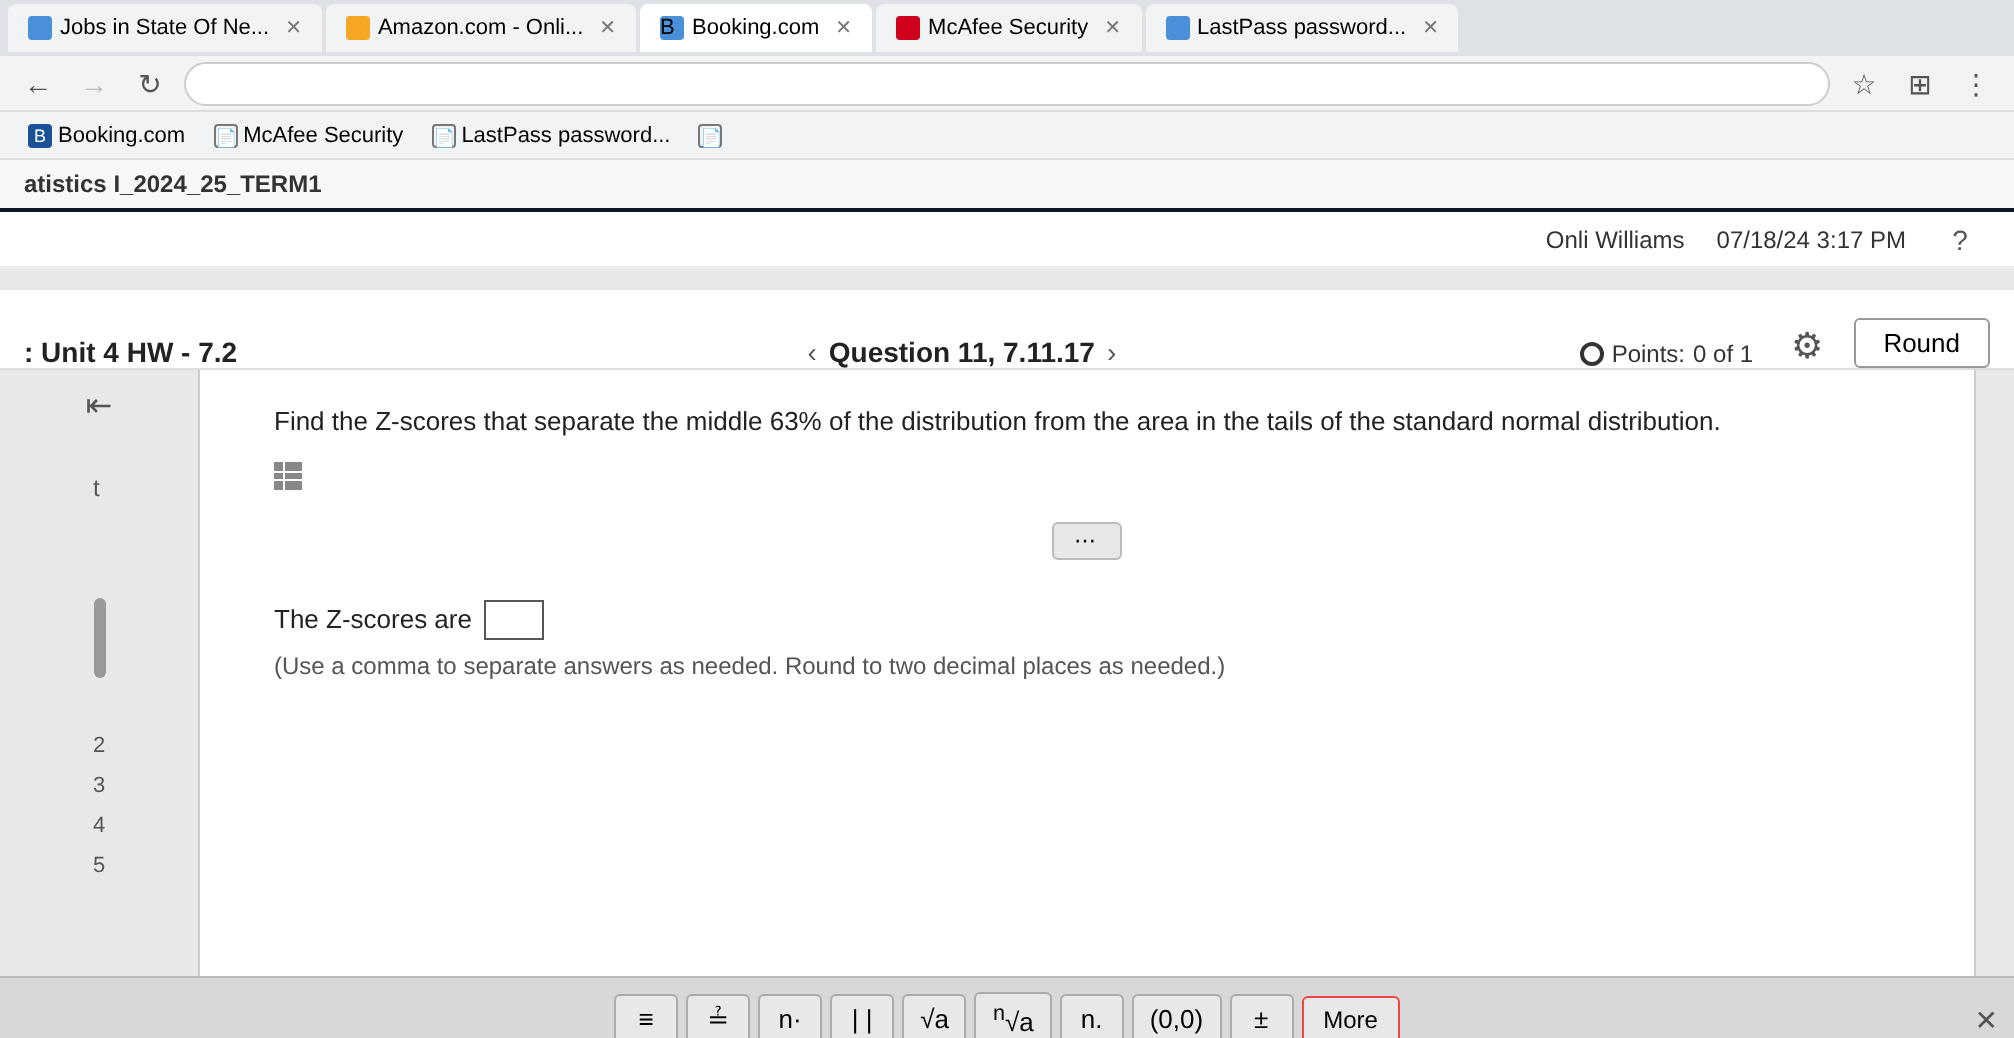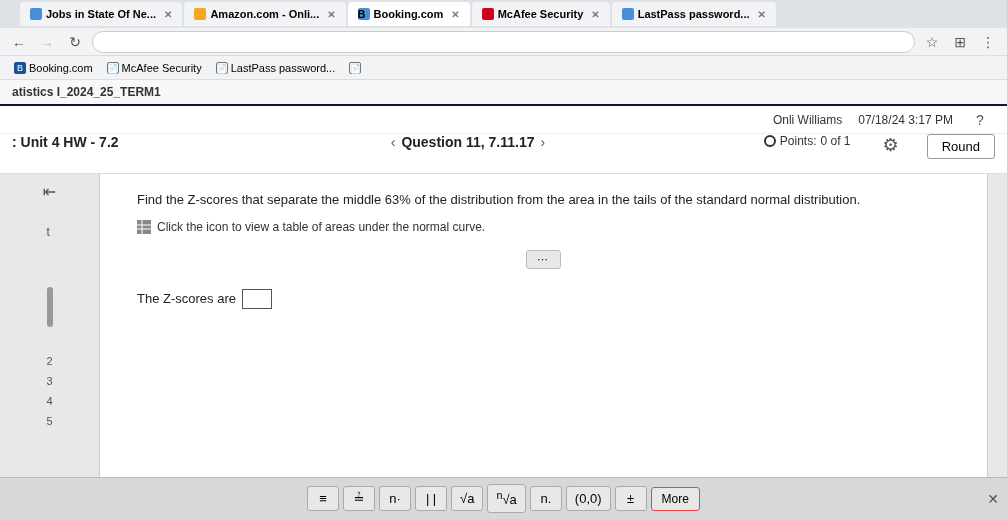--- a/index.html
+++ b/index.html
@@ -4,23 +4,22 @@
   <style>
     * { box-sizing: border-box; margin: 0; padding: 0; }
     body { font-family: Arial, sans-serif; font-size: 13px; background: #e8e8e8; overflow: hidden; width: 1007px; height: 519px; }
 
     
     .tab-bar {
       background: #dee1e6;
       height: 28px;
       display: flex;
       align-items: center;
-      padding: 0 20px;
+      padding: 0 4px;
       gap: 2px;
-      font-weight: bold;
     }
     .tab {
       height: 24px;
       background: #f1f3f4;
       border-radius: 4px 4px 0 0;
       padding: 0 10px;
       display: flex;
       align-items: center;
       font-size: 11px;
       gap: 4px;
@@ -125,24 +124,25 @@
       font-size: 12px;
       color: #333;
       gap: 16px;
       border-bottom: 1px solid #eee;
     }
 
     .question-nav-bar {
       background: #fff;
       height: 40px;
       display: flex;
-      align-items: flex-start;
+      align-items: flex-end;
       padding: 0 12px;
       border-bottom: 1px solid #ddd;
-      gap: 20px;
+      gap: 7px;
+      margin-top: 11px;
     }
     .unit-label {
       font-size: 14px;
       font-weight: bold;
       color: #222;
       min-width: 160px;
     }
     .nav-arrow-btn {
       background: none; border: none; cursor: pointer;
       font-size: 14px; color: #555;
@@ -424,31 +424,31 @@
     <p class="question-text">Find the Z-scores that separate the middle 63% of the distribution from the area in the tails of the standard normal distribution.</p>
     <div class="table-link">
       <span class="table-icon">
         <svg width="14" height="14" viewBox="0 0 14 14">
           <rect x="0" y="0" width="14" height="14" fill="#888" rx="1"></rect>
           <line x1="0" y1="5" x2="14" y2="5" stroke="white" stroke-width="1"></line>
           <line x1="0" y1="9" x2="14" y2="9" stroke="white" stroke-width="1"></line>
           <line x1="5" y1="0" x2="5" y2="14" stroke="white" stroke-width="1"></line>
         </svg>
       </span>
-      <span>Click the icon to view a table of areas under the normal curve.</span>
     </div>
 
     <div class="expand-dots">
       <button class="expand-btn">⋯</button>
     </div>
 
     <div class="answer-area">
       <span>The Z-scores are</span>
       <span class="answer-box">&nbsp;</span>
     </div>
+    <div class="answer-note">(Use a comma to separate answers as needed. Round to two decimal places as needed.)</div>
   </div>
 
   <div class="right-sidebar"></div>
 </div>
 
 <div class="math-toolbar">
   <button class="math-btn">≡</button>
   <button class="math-btn">≟</button>
   <button class="math-btn">n·</button>
   <button class="math-btn">| |</button>

